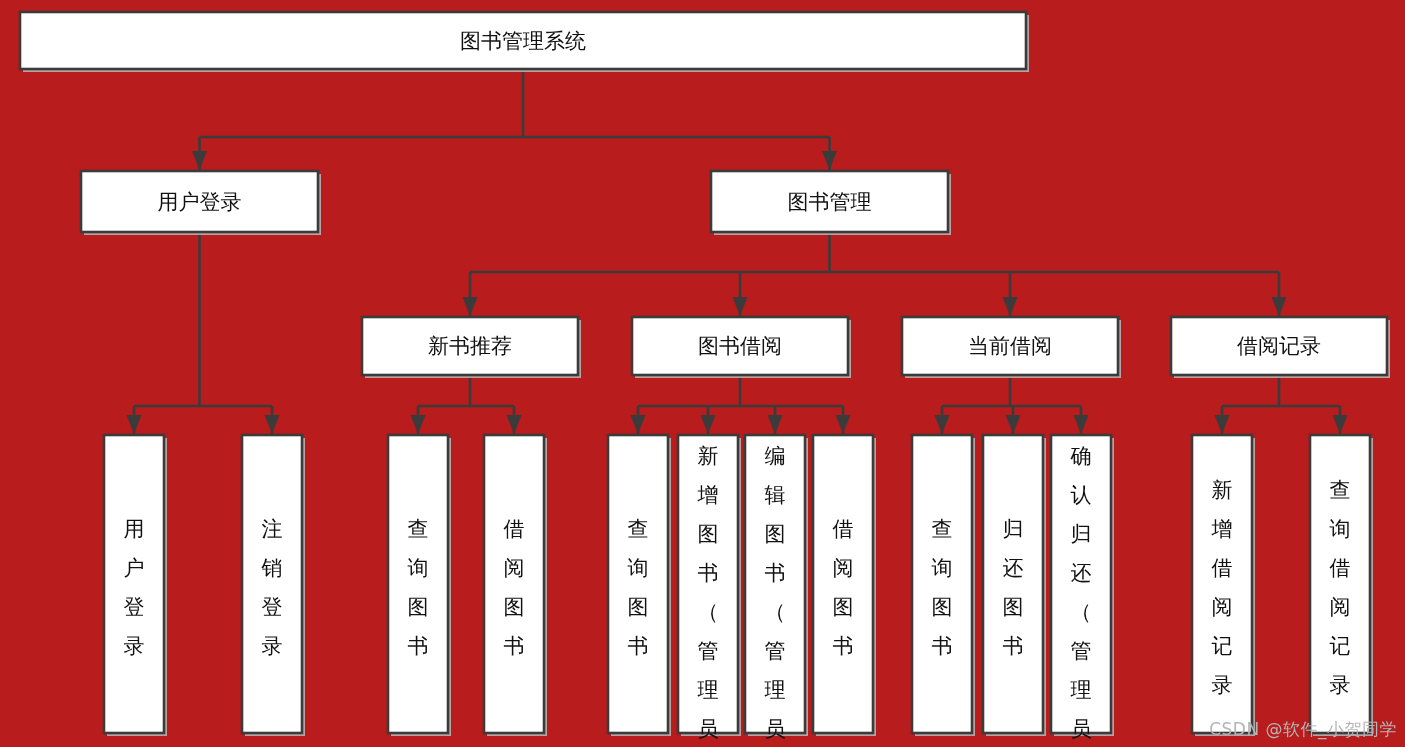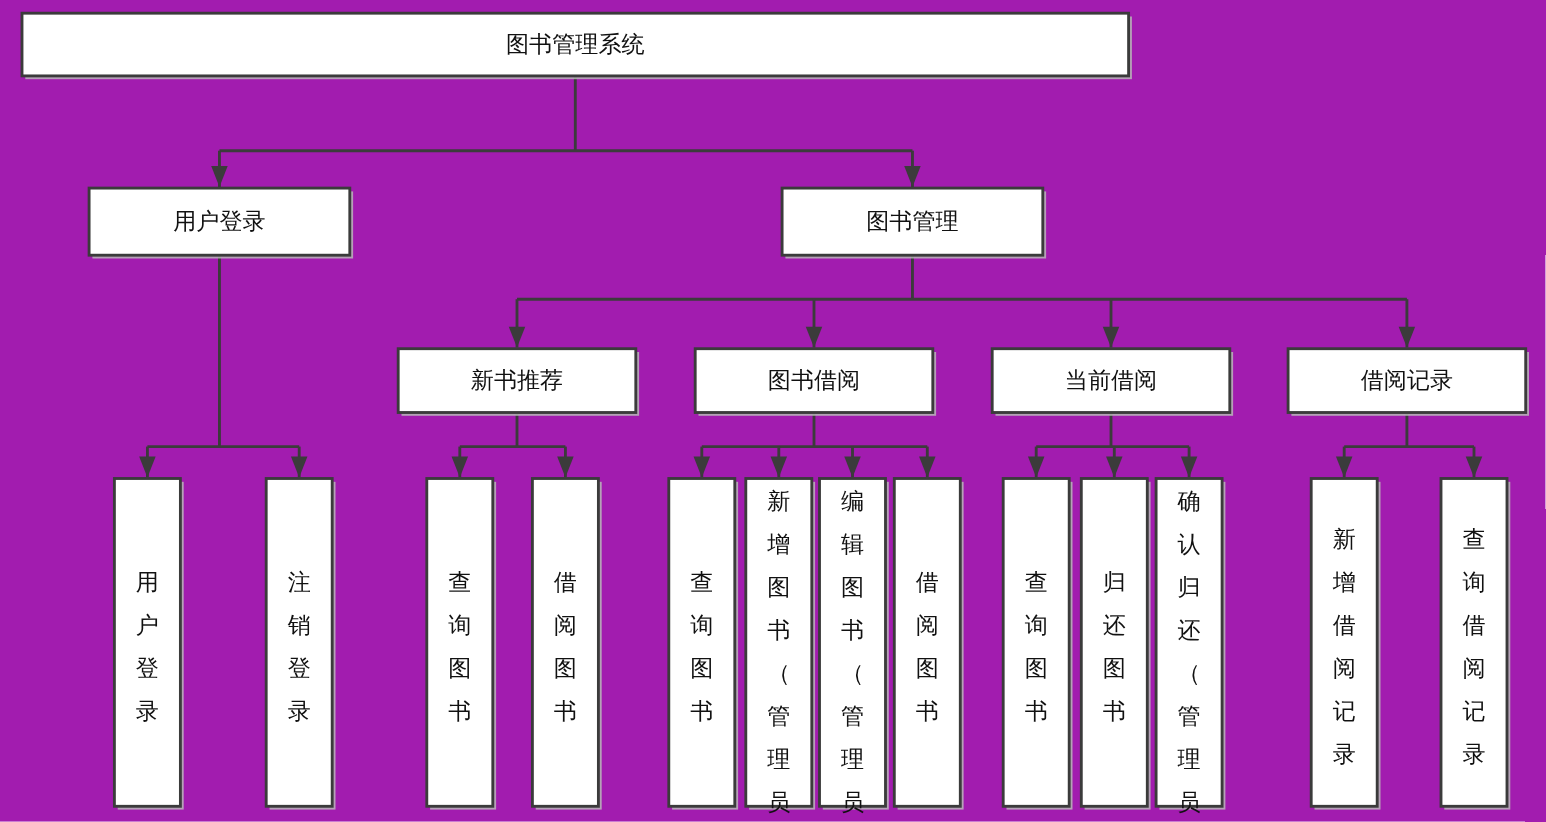--- a/index.html
+++ b/index.html
@@ -1,21 +1,21 @@
 <!DOCTYPE html>
 <html><head>
 <meta charset="utf-8">
 <style>
   html,body{margin:0;padding:0;background:#ffffff;}
   body{
     width:1405px;height:747px;
     font-family:"DejaVu Sans","Liberation Sans",sans-serif;
     overflow:hidden;
   }
-  #diagram-root{position:relative;width:1405px;height:747px;background:#a21caf;}
+  #diagram-root{position:relative;width:1405px;height:747px;background:#b91c1c;}
   svg#tree-svg{position:absolute;left:0;top:0;width:1405px;height:747px;display:block;}
   .node-box{fill:#ffffff;stroke:#3b3b3b;stroke-width:2.6;}
   .node-shadow{fill:#b9b9b9;opacity:.85;}
   .conn{stroke:#3b3b3b;stroke-width:2.6;fill:none;stroke-linecap:butt;}
   .arrow-head{fill:#3b3b3b;}
   .node-label{
     font-family:"DejaVu Sans","Liberation Sans",sans-serif;
     font-size:21px;fill:#111111;
     text-anchor:middle;dominant-baseline:middle;
   }
@@ -188,13 +188,14 @@
           <text x="1222" y="497.42" class="leaf-label"><tspan x="1222" dy="0">新</tspan><tspan x="1222" dy="39">增</tspan><tspan x="1222" dy="39">借</tspan><tspan x="1222" dy="39">阅</tspan><tspan x="1222" dy="39">记</tspan><tspan x="1222" dy="39">录</tspan></text>
         </g>
         <g>
           <rect x="1313" y="438" width="60" height="298" class="node-shadow"></rect>
           <rect x="1310" y="435" width="60" height="298" class="node-box"></rect>
           <text x="1340" y="497.42" class="leaf-label"><tspan x="1340" dy="0">查</tspan><tspan x="1340" dy="39">询</tspan><tspan x="1340" dy="39">借</tspan><tspan x="1340" dy="39">阅</tspan><tspan x="1340" dy="39">记</tspan><tspan x="1340" dy="39">录</tspan></text>
         </g>
       </g>
   </svg>
 
+  <div class="watermark">CSDN @软件_小贺同学</div>
 </div>
 
 </body></html>

